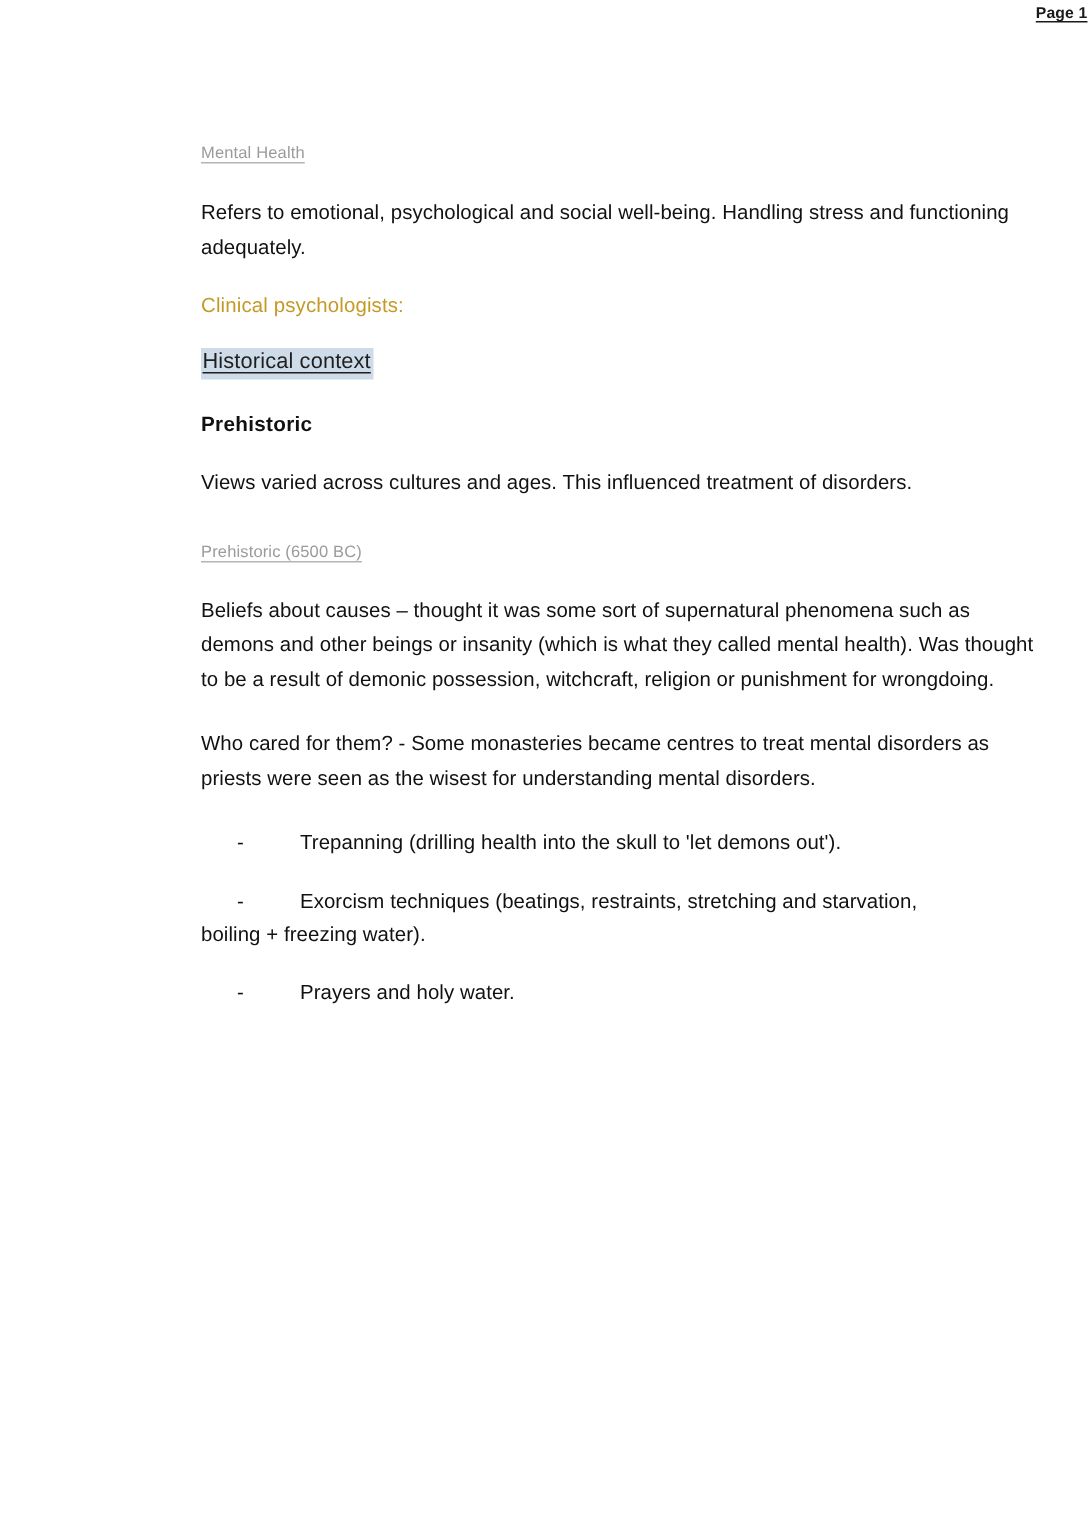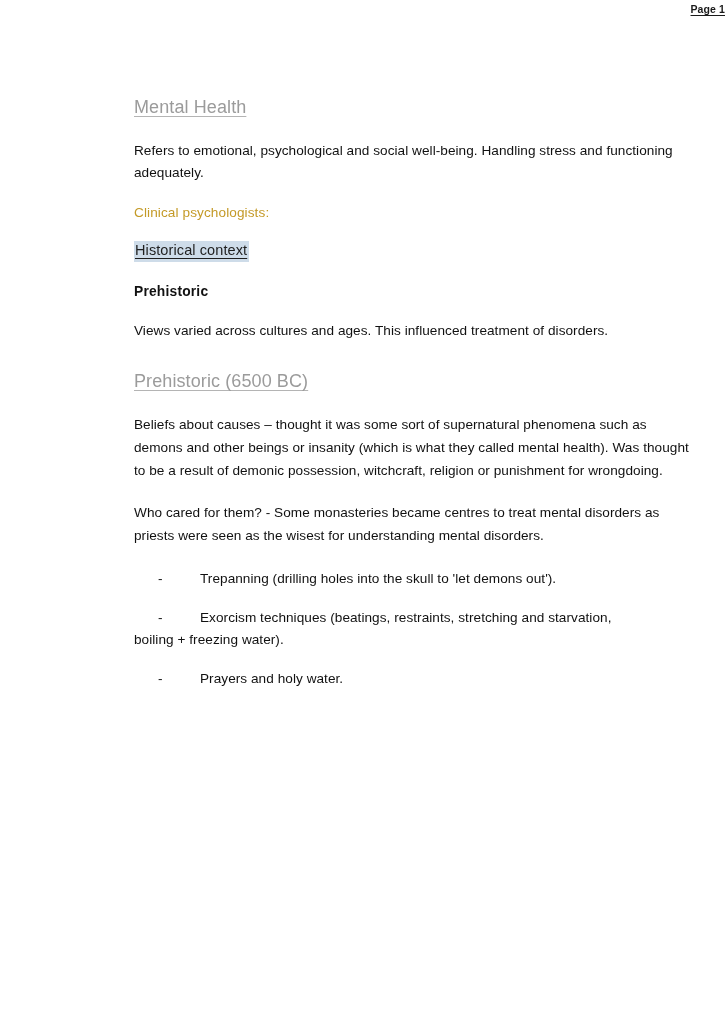--- a/index.html
+++ b/index.html
@@ -42,21 +42,21 @@
     top: 96px;
     width: 556px;
   }
 
   p, .block {
     margin: 0;
   }
 
   
   .h-gray {
-    font-size: 18px;
+    font-size: 11px;
     color: #9b9b9b;
     text-decoration: underline;
     text-decoration-color: #b4b4b4;
     text-underline-offset: 2.5px;
     letter-spacing: 0.1px;
     line-height: 1.25;
     margin-bottom: 21px;
   }
 
   
@@ -167,21 +167,21 @@
 
     <div class="h-gray">Prehistoric (6500 BC)</div>
 
     <p class="para">Beliefs about causes – thought it was some sort of supernatural phenomena such as demons and other beings or insanity (which is what they called mental health). Was thought to be a result of demonic possession, witchcraft, religion or punishment for wrongdoing.</p>
 
     <p class="para">Who cared for them? - Some monasteries became centres to treat mental disorders as priests were seen as the wisest for understanding mental disorders.</p>
 
 
     <ul class="dash-list">
       <li class="dash-item">
-        <span>Trepanning (drilling holes into the skull to 'let demons out').</span>
+        <span>Trepanning (drilling health into the skull to 'let demons out').</span>
       </li>
       <li class="dash-item">
         <span>Exorcism techniques (beatings, restraints, stretching and starvation,</span>
         <span class="cont">boiling + freezing water).</span>
       </li>
       <li class="dash-item">
         <span>Prayers and holy water.</span>
       </li>
     </ul>
 

